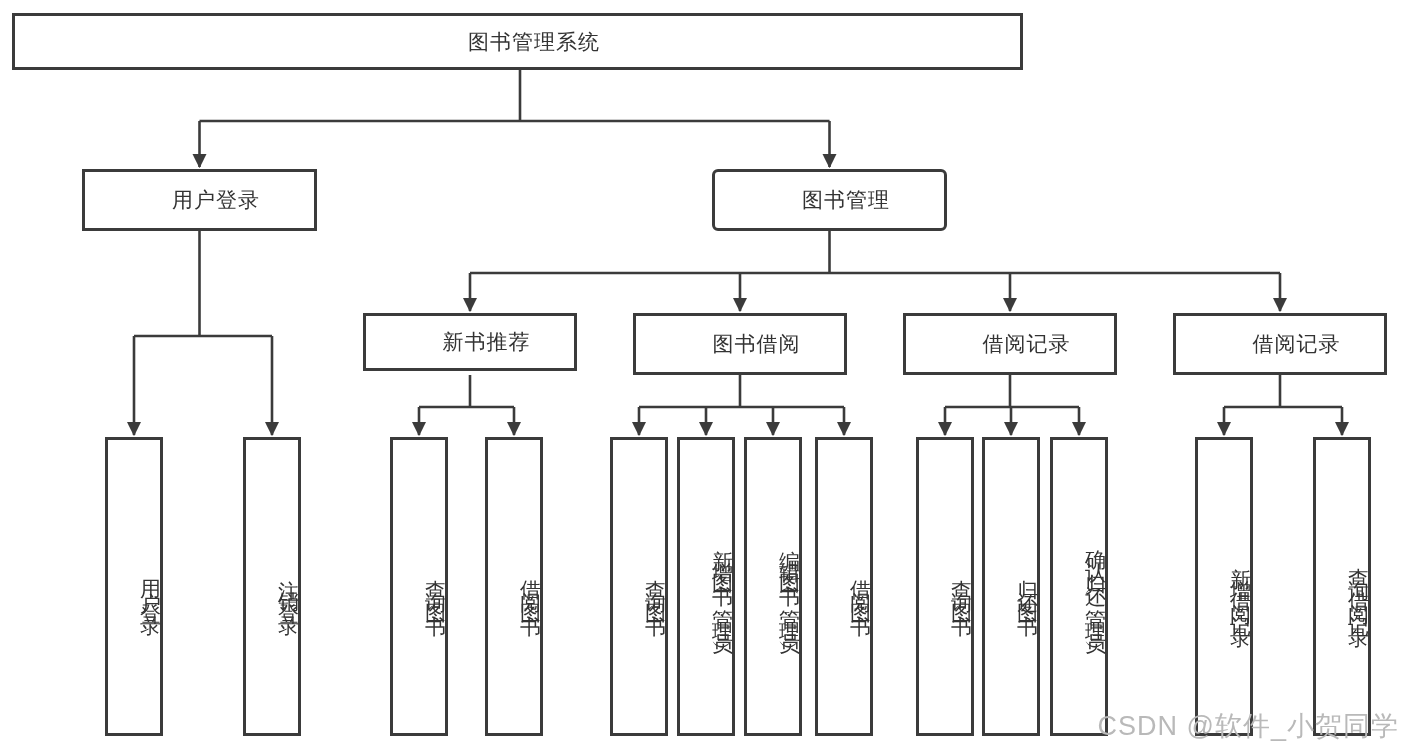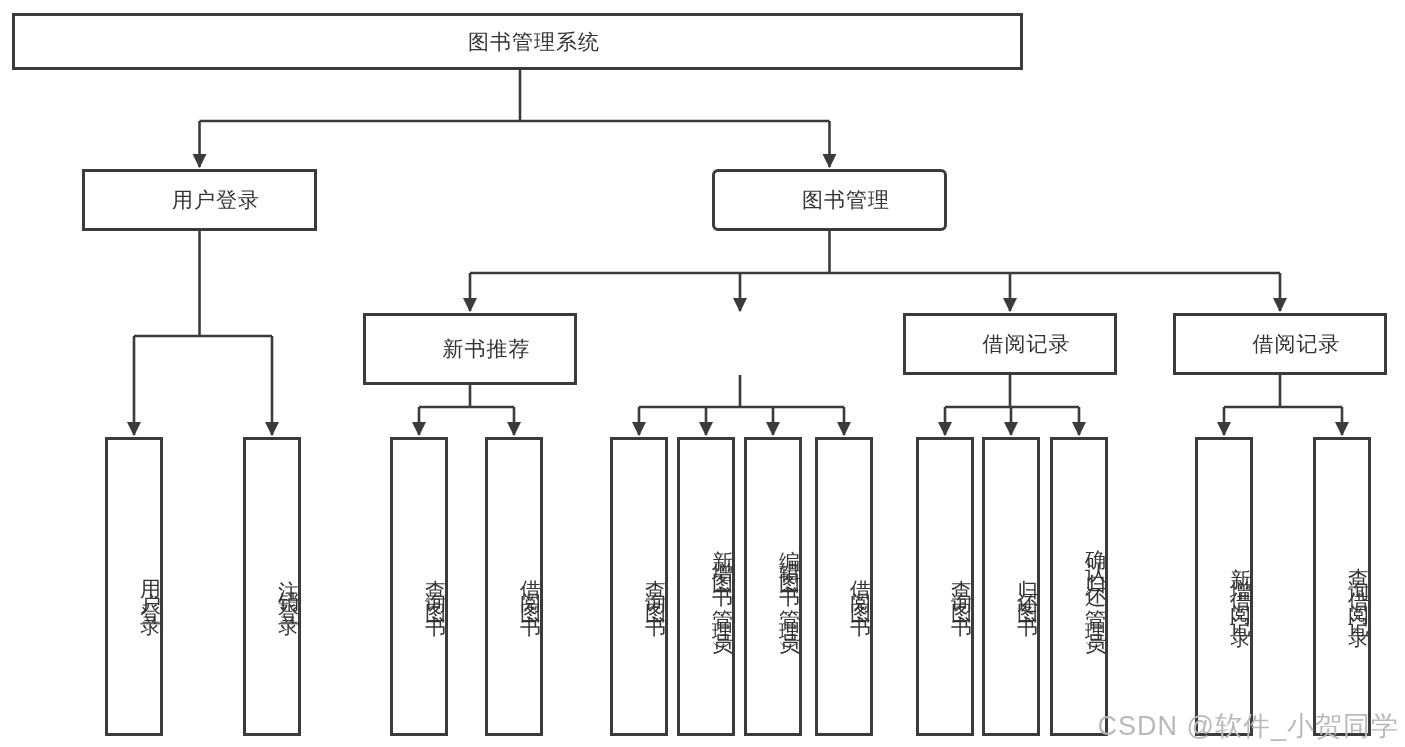--- a/index.html
+++ b/index.html
@@ -129,22 +129,25 @@
     <span class="lbl">图书管理系统</span>
   </div>
 
   <div class="box branch-box" style="left:82px;top:169px;width:235px;height:62px;">
     <span class="lbl">用户登录</span>
   </div>
   <div class="box branch-box" style="left:712px;top:169px;width:235px;height:62px;border-radius:6px;">
     <span class="lbl">图书管理</span>
   </div>
 
-  <div class="box module-box" style="left:363px;top:313px;width:214px;height:72px;">
+  <div class="box module-box" style="left:363px;top:313px;width:214px;height:58px;">
     <span class="lbl">新书推荐</span>
+  </div>
+  <div class="box module-box" style="left:633px;top:313px;width:214px;height:62px;">
+    <span class="lbl">图书借阅</span>
   </div>
   <div class="box module-box" style="left:903px;top:313px;width:214px;height:62px;">
     <span class="lbl">借阅记录</span>
   </div>
   <div class="box module-box" style="left:1173px;top:313px;width:214px;height:62px;align-items:center;">
     <span class="lbl">借阅记录</span>
   </div>
 
   <div class="box leaf" style="left:105px;">
     <span class="lbl">用户登录</span>

